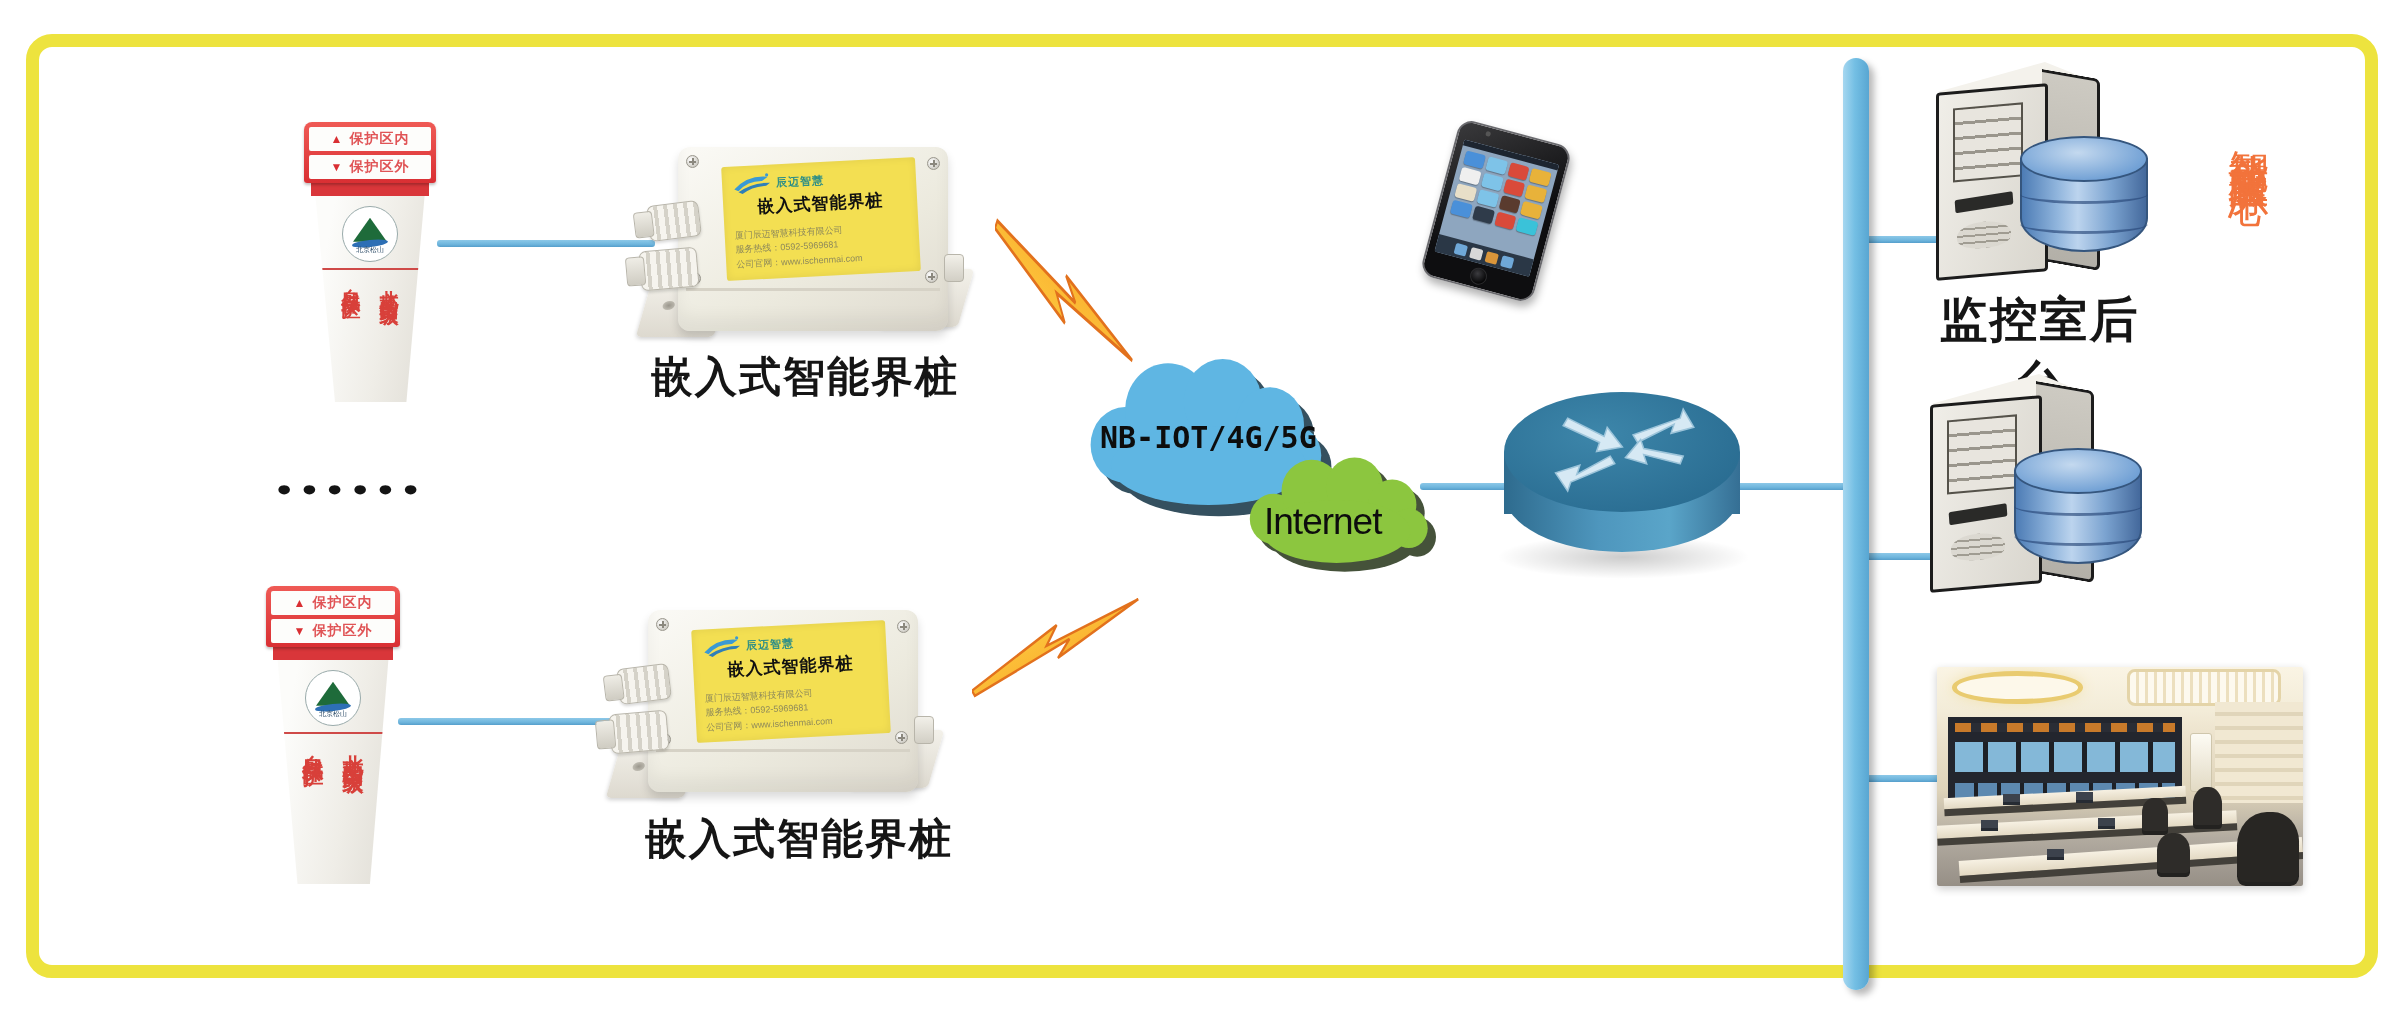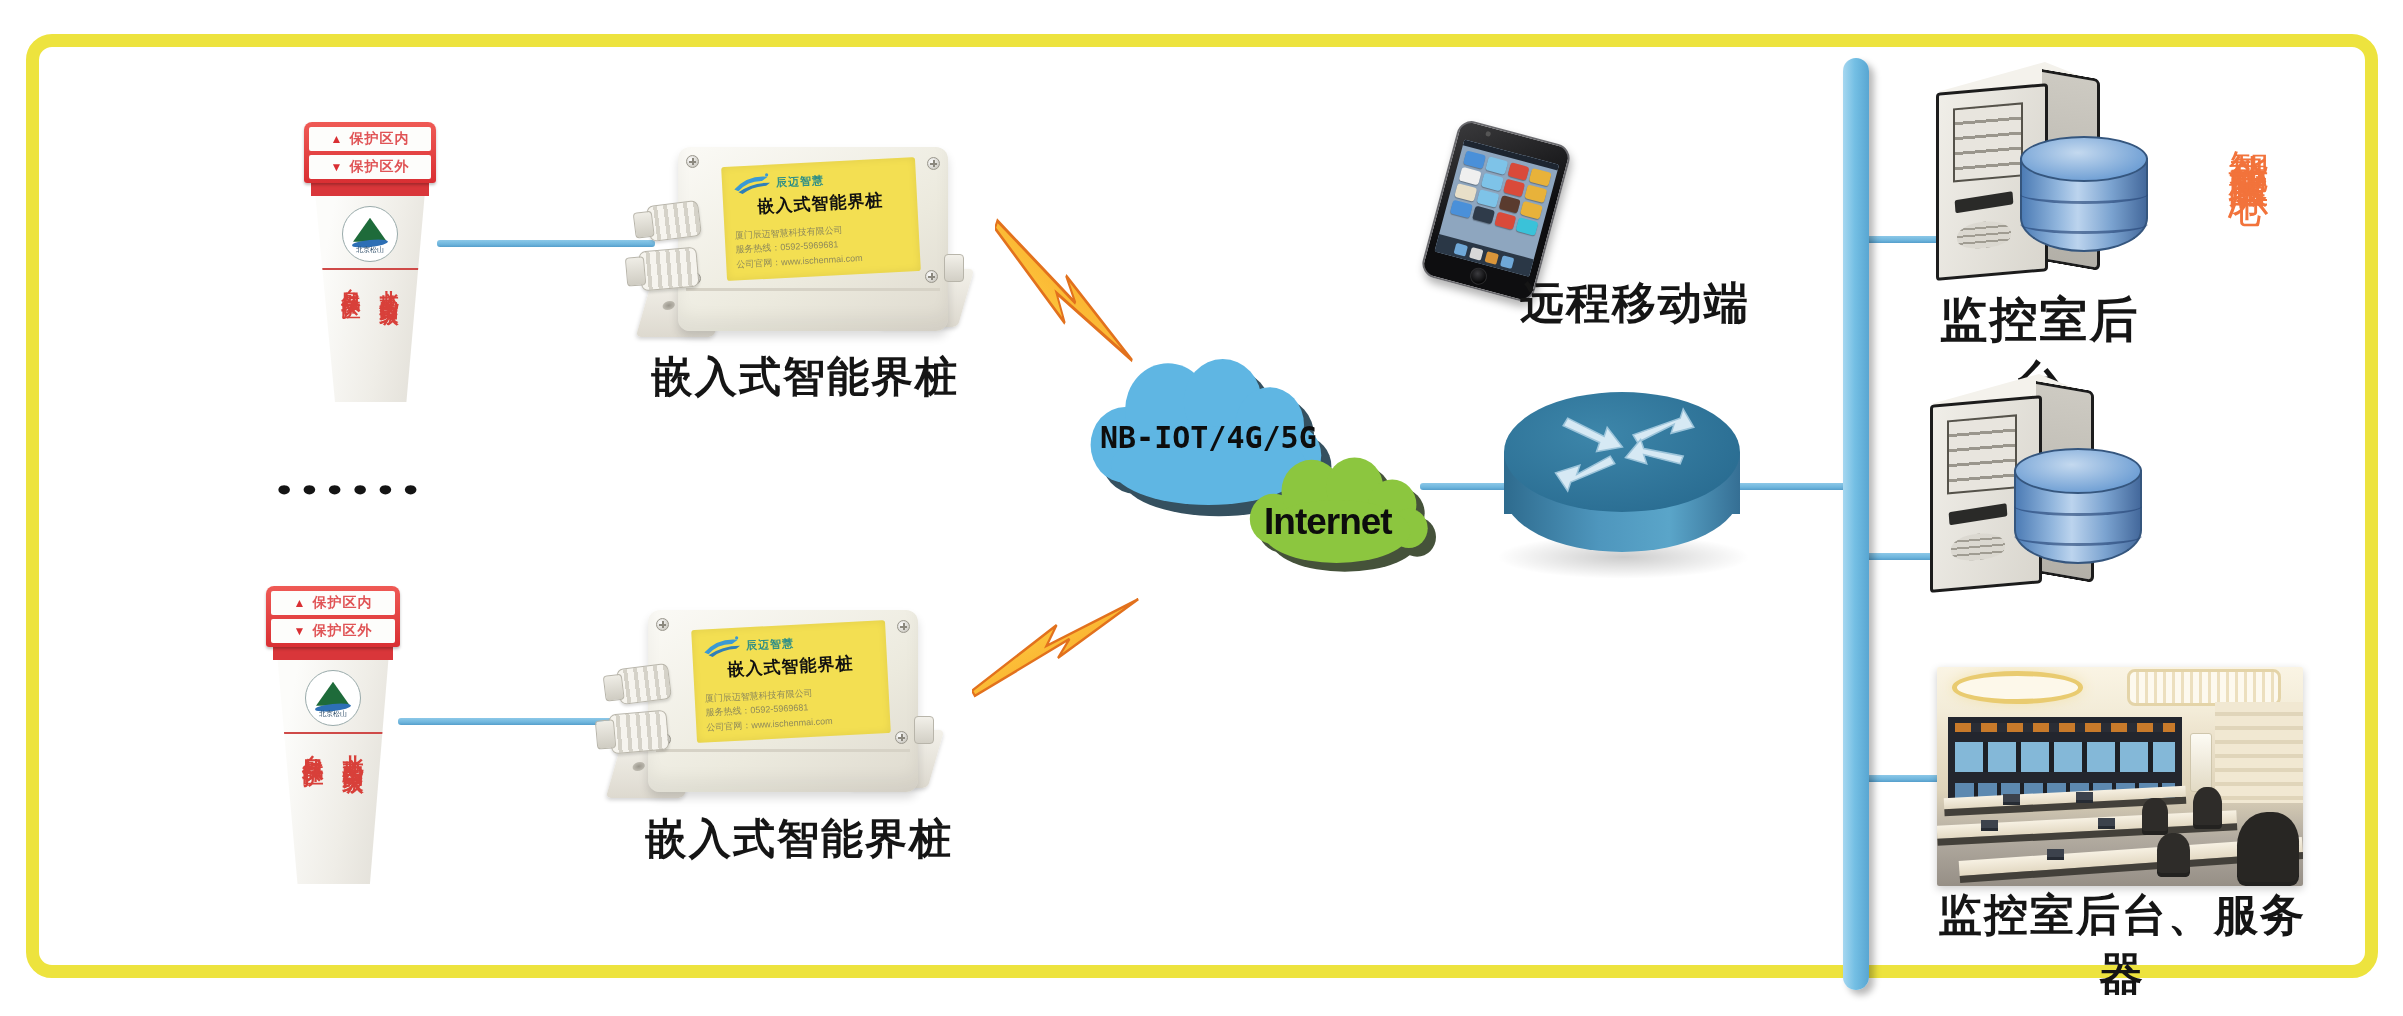--- a/index.html
+++ b/index.html
@@ -86,21 +86,21 @@
 
   
   .bolt{position:absolute;}
   .bolt svg{width:100%;height:100%;}
 
   
   .cloud{position:absolute;}
   .cloud svg{width:100%;height:100%;}
   .cloud-text{position:absolute;color:#0d0d0d;}
   .wan-text{font-family:"DejaVu Sans Mono","Liberation Mono",monospace;font-weight:bold;font-size:30px;}
-  .inet-text{font-size:37px;font-weight:bold;letter-spacing:-1px;}
+  .inet-text{font-size:37px;font-weight:normal;letter-spacing:-1px;}
 
   
   .router{position:absolute;}
   .router .r-bottom{position:absolute;left:0;top:42px;width:100%;height:118px;border-radius:50%;
     background:linear-gradient(90deg,#2e6b8e,#4e96bd 40%,#5aa5c9 70%,#356f94);}
   .router .r-side{position:absolute;left:0;top:60px;width:100%;height:62px;
     background:linear-gradient(90deg,#2e6b8e,#4e96bd 40%,#5aa5c9 70%,#356f94);}
   .router .r-top{position:absolute;left:0;top:0;width:100%;height:120px;border-radius:50%;
     background:radial-gradient(ellipse at 40% 35%,#3d86aa,#2a6d92 78%);}
   .router .r-top svg{position:absolute;left:10%;top:12%;width:80%;height:76%;}
@@ -435,21 +435,20 @@
       </div>
       <div class="ph-dock">
           <i></i>
           <i></i>
           <i></i>
           <i></i>
         </div>
     </div>
     <div class="ph-home"></div>
   </div>
-  <div class="caption" style="left:1510px;top:274px;width:250px;font-size:44px;">远程移动端</div>
 
   <div class="server" style="left:1936px;top:70px;width:215px;height:222px;">
     <div class="t-top"></div>
     <div class="t-side"></div>
     <div class="t-front">
       <div class="vents"></div>
       <div class="slot"></div>
       <div class="arcs"></div>
     </div>
     <div class="db">
@@ -493,17 +492,16 @@
     <div class="laptop" style="left:18%;top:58%;"></div>
     <div class="laptop" style="left:38%;top:57%;"></div>
     <div class="laptop" style="left:12%;top:70%;"></div>
     <div class="laptop" style="left:44%;top:69%;"></div>
     <div class="laptop" style="left:30%;top:83%;"></div>
     <div class="chair c1"></div>
     <div class="chair c2"></div>
     <div class="chair c3"></div>
     <div class="chair big"></div>
   </div>
-  <div class="caption" style="left:1922px;top:886px;width:400px;font-size:44px;">监控室后台、服务器</div>
 
   <div class="banner" style="left:2222px;top:118px;height:445px;">智能界桩管理服务中心</div>
 
 </div>
 
 </body></html>

